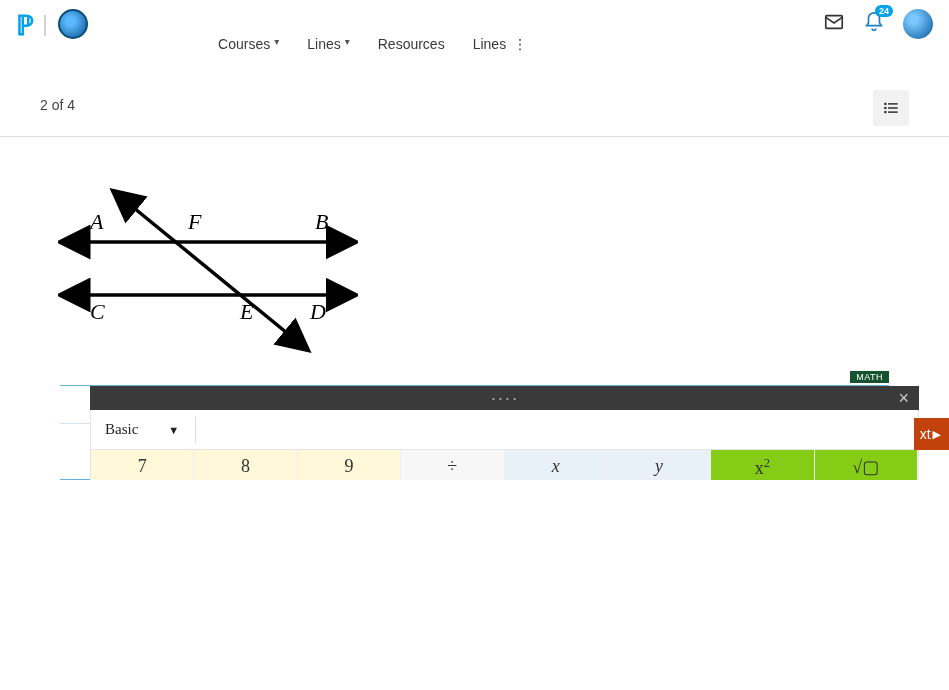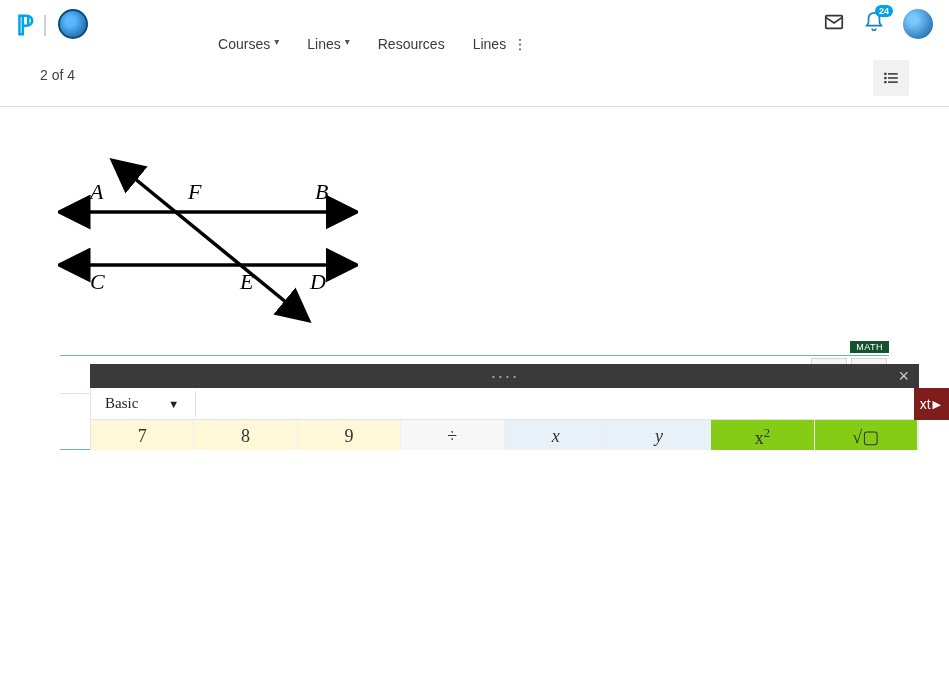--- a/index.html
+++ b/index.html
@@ -18,21 +18,21 @@
   .topbar-right { margin-left: auto; display: flex; align-items: center; gap: 18px; }
   .mail-icon svg, .bell-icon svg { width: 22px; height: 22px; }
   .bell-wrap { position: relative; }
   .badge { position: absolute; top: -6px; right: -8px; background: #00a2e8; color: #fff; font-size: 9px; font-weight: bold; padding: 1px 4px; border-radius: 8px; min-width: 16px; text-align: center; }
   .avatar { width: 30px; height: 30px; border-radius: 50%; background: radial-gradient(circle at 35% 35%, #7bc8ff 15%, #2878b8 75%); }
   
   .page-body { padding: 12px 0 0 0; position: relative; }
   .quiz-header { padding: 12px 40px 18px 40px; }
   .quiz-title { font-size: 20px; font-weight: 400; color: #333; }
   
-  .progress-row { display: flex; align-items: center; padding: 0 40px 4px 40px; border-bottom: 1px solid #ddd; margin-bottom: 0; }
+  .progress-row { display: flex; align-items: center; padding: 0 40px 4px 40px; border-bottom: 1px solid #ddd; margin-bottom: 0; margin-top: 30px; }
   .progress-text { font-size: 14px; color: #444; padding-bottom: 12px; }
   .list-btn { margin-left: auto; width: 36px; height: 36px; background: #f1f1f1; display: flex; align-items: center; justify-content: center; cursor: pointer; margin-bottom: 6px; border-radius: 2px; }
   .list-btn svg { width: 18px; height: 18px; }
   
   .question-area { padding: 26px 50px 0 50px; }
   .question-text { font-family: "Times New Roman", Times, serif; font-size: 23px; line-height: 1.35; color: #000; }
   .q-num { display: inline; }
   .q-body { display: inline; }
   .q-indent { padding-left: 24px; display: block; }
   
@@ -43,32 +43,32 @@
   .answer-outer { border-top: 1px solid #64b2e4; border-bottom: 1px solid #64b2e4; }
   .answer-input-row { display: flex; align-items: stretch; }
   .answer-input { flex: 1; border: none; padding: 10px 12px; font-size: 15px; font-family: "Times New Roman", serif; outline: none; }
   .answer-btn { width: 36px; display: flex; align-items: center; justify-content: center; background: #f5f5f5; border: 1px solid #d6d6d6; margin: 2px; font-size: 15px; color: #555; cursor: pointer; }
   .answer-spacer { height: 56px; border-top: 1px solid #d0e6f5; }
   
   .keyboard-panel { position: absolute; left: 90px; right: 30px; bottom: 0; background: #fff; z-index: 5; }
   .kb-header { background: #3a3a3a; height: 24px; display: flex; align-items: center; justify-content: center; position: relative; }
   .kb-drag { color: #aaa; font-size: 8px; letter-spacing: 1px; }
   .kb-close { position: absolute; right: 10px; color: #ccc; font-size: 18px; cursor: pointer; font-weight: 300; }
-  .kb-toolbar { height: 32px; display: flex; align-items: center; padding: 0 14px; border-bottom: 1px solid #e5e5e5; border-left: 1px solid #e5e5e5; border-right: 1px solid #e5e5e5; font-family: "Times New Roman", serif; }
+  .kb-toolbar { height: 40px; display: flex; align-items: center; padding: 0 14px; border-bottom: 1px solid #e5e5e5; border-left: 1px solid #e5e5e5; border-right: 1px solid #e5e5e5; font-family: "Times New Roman", serif; }
   .kb-mode { font-size: 15px; color: #222; display: flex; align-items: center; gap: 30px; cursor: pointer; }
   .kb-arrow { font-size: 11px; }
   .kb-div { width: 1px; height: 26px; background: #ddd; margin: 0 16px; }
   .kb-keys { display: flex; border-left: 1px solid #e5e5e5; border-right: 1px solid #e5e5e5; height: 30px; overflow: hidden; }
   .kb-key { flex: 1; display: flex; align-items: flex-start; justify-content: center; font-family: "Times New Roman", serif; font-size: 18px; color: #333; cursor: pointer; padding-top: 6px; border-right: 1px solid #eee; }
   .kb-key.active { background: #fff8d8; }
   .kb-key.alt1 { background: #f7f7f7; }
   .kb-key.alt2 { background: #e8f0f8; }
   .kb-key.alt3 { background: #84cc16; }
   
-  .next-btn { position: absolute; right: 0; bottom: 30px; background: #7f1d1d; color: #fff; font-size: 14px; padding: 8px 8px 8px 6px; cursor: pointer; z-index: 10; display: flex; align-items: center; gap: 2px; }
+  .next-btn { position: absolute; right: 0; bottom: 30px; background: #c2410c; color: #fff; font-size: 14px; padding: 8px 8px 8px 6px; cursor: pointer; z-index: 10; display: flex; align-items: center; gap: 2px; }
   .next-btn .tri { font-size: 11px; }
   
   sup { font-size: 0.7em; }
 </style>
 </head>
 <body>
 
 <div class="topbar">
   <span class="logo-p">ℙ</span>
   <span class="logo-divider">|</span>

